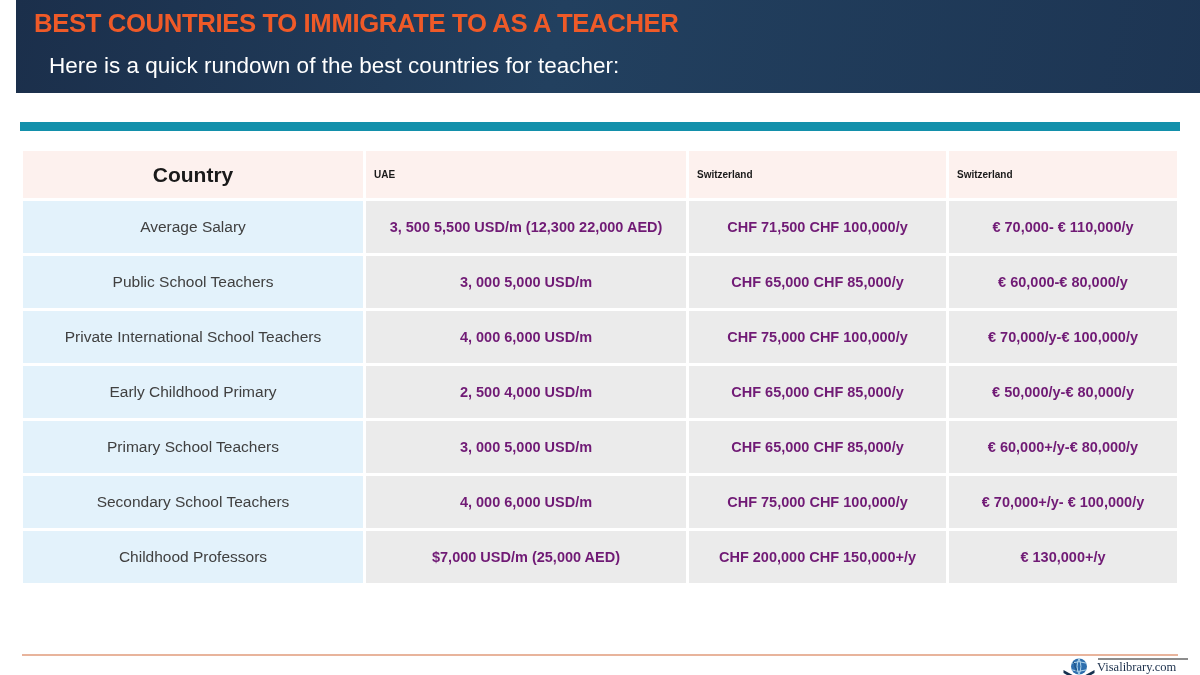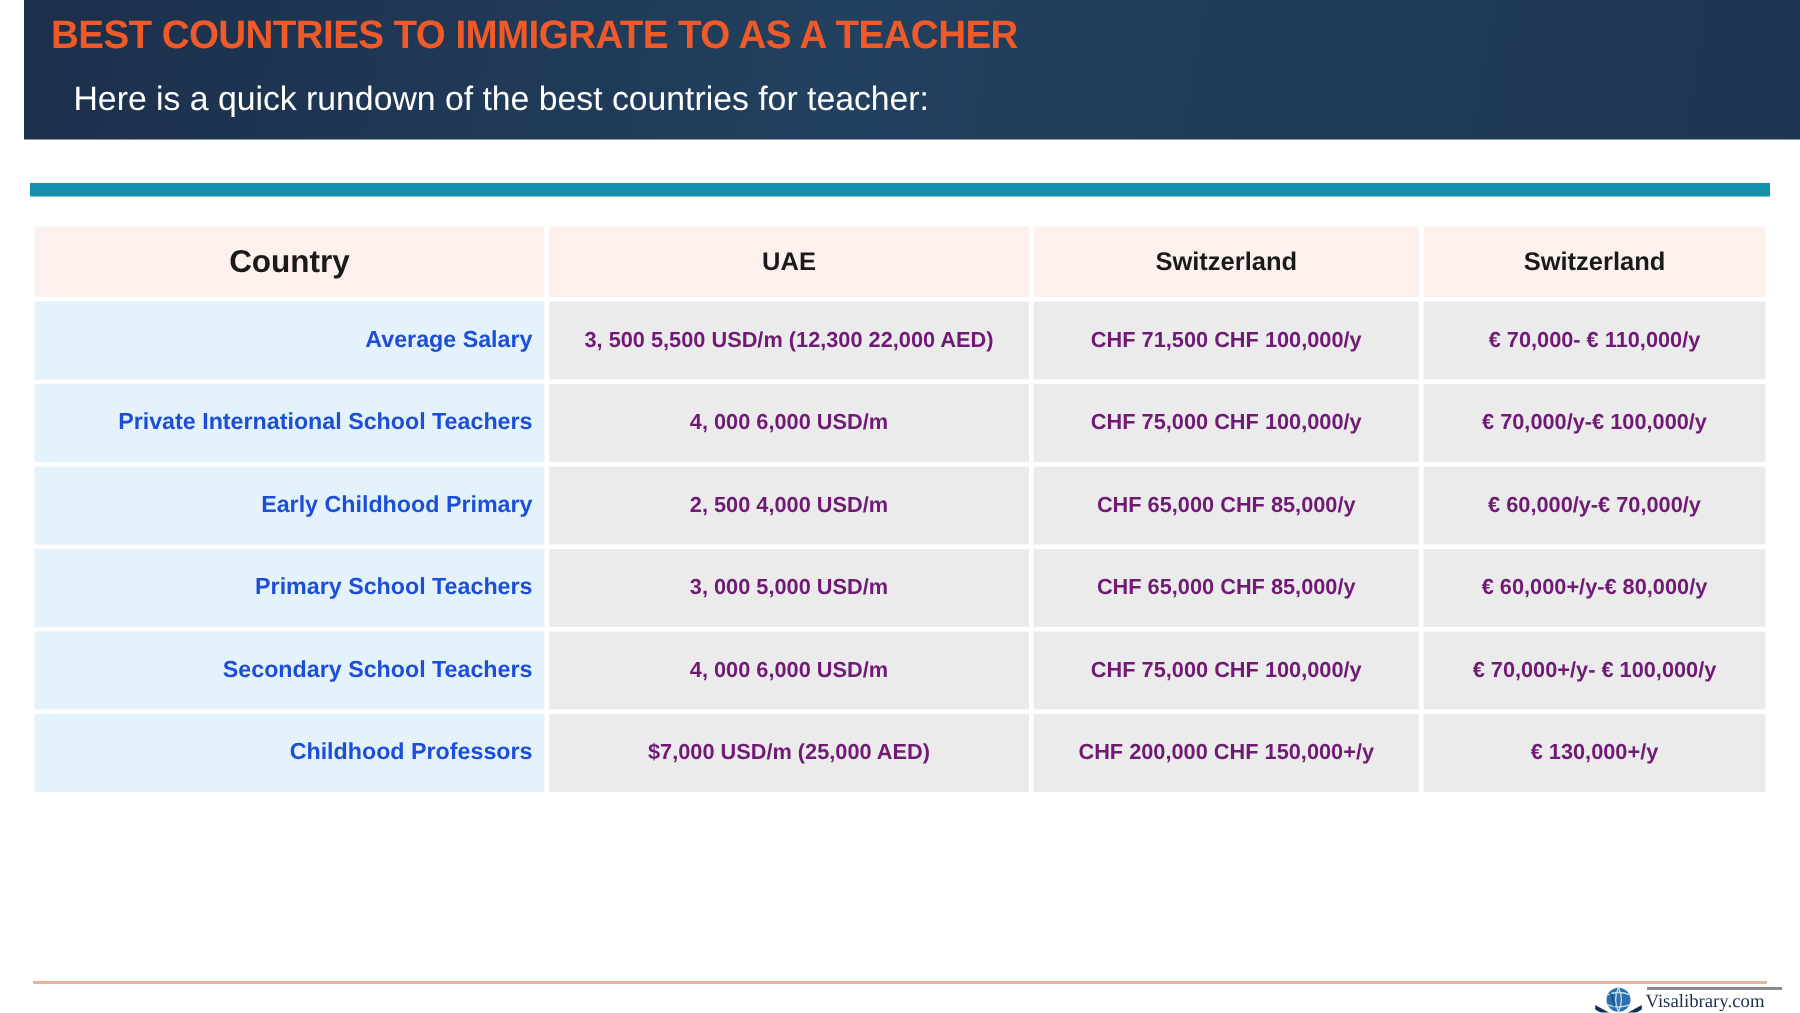--- a/index.html
+++ b/index.html
@@ -69,38 +69,38 @@
   }
   
   col.c1 { width: 340px; }
   col.c2 { width: 320px; }
   col.c3 { width: 257px; }
   col.c4 { width: 228px; }
 
   thead th {
     background: #fdf1ee;
     height: 47px;
-    font-size: 17px;
+    font-size: 10px;
     font-weight: 700;
     color: #1a1a1a;
-    text-align: center;
+    text-align: left;
   }
   thead th.head-country {
     font-size: 21px;
     font-weight: 600;
     text-align: center;
   }
 
   tbody tr { height: 52px; }
   tbody td.label-cell {
     background: #e3f2fb;
-    text-align: right;
+    text-align: center;
     font-size: 15.5px;
-    font-weight: 700;
-    color: #1d4ed8;
+    font-weight: 400;
+    color: #404040;
     padding-left: 12px;
   }
   tbody td.val-cell {
     background: #ebebeb;
     text-align: center;
     font-size: 14.5px;
     font-weight: 600;
     color: #701a75;
     white-space: nowrap;
   }
@@ -181,30 +181,36 @@
     </tr>
   </thead>
   <tbody>
     <tr>
       <td class="label-cell">Average Salary</td>
       <td class="val-cell wide">3, 500 5,500 USD/m (12,300  22,000 AED)</td>
       <td class="val-cell">CHF 71,500  CHF 100,000/y</td>
       <td class="val-cell">€ 70,000- € 110,000/y</td>
     </tr>
     <tr>
+      <td class="label-cell">Public School Teachers</td>
+      <td class="val-cell">3, 000 5,000 USD/m</td>
+      <td class="val-cell">CHF 65,000  CHF 85,000/y</td>
+      <td class="val-cell">€ 60,000-€ 80,000/y</td>
+    </tr>
+    <tr>
       <td class="label-cell">Private International School Teachers</td>
       <td class="val-cell">4, 000 6,000 USD/m</td>
       <td class="val-cell">CHF 75,000  CHF 100,000/y</td>
       <td class="val-cell">€ 70,000/y-€ 100,000/y</td>
     </tr>
     <tr>
       <td class="label-cell">Early Childhood Primary</td>
       <td class="val-cell">2, 500 4,000 USD/m</td>
       <td class="val-cell">CHF 65,000  CHF 85,000/y</td>
-      <td class="val-cell">€ 60,000/y-€ 70,000/y</td>
+      <td class="val-cell">€ 50,000/y-€ 80,000/y</td>
     </tr>
     <tr>
       <td class="label-cell">Primary School Teachers</td>
       <td class="val-cell">3, 000 5,000 USD/m</td>
       <td class="val-cell">CHF 65,000  CHF 85,000/y</td>
       <td class="val-cell">€ 60,000+/y-€ 80,000/y</td>
     </tr>
     <tr>
       <td class="label-cell">Secondary School Teachers</td>
       <td class="val-cell">4, 000 6,000 USD/m</td>

